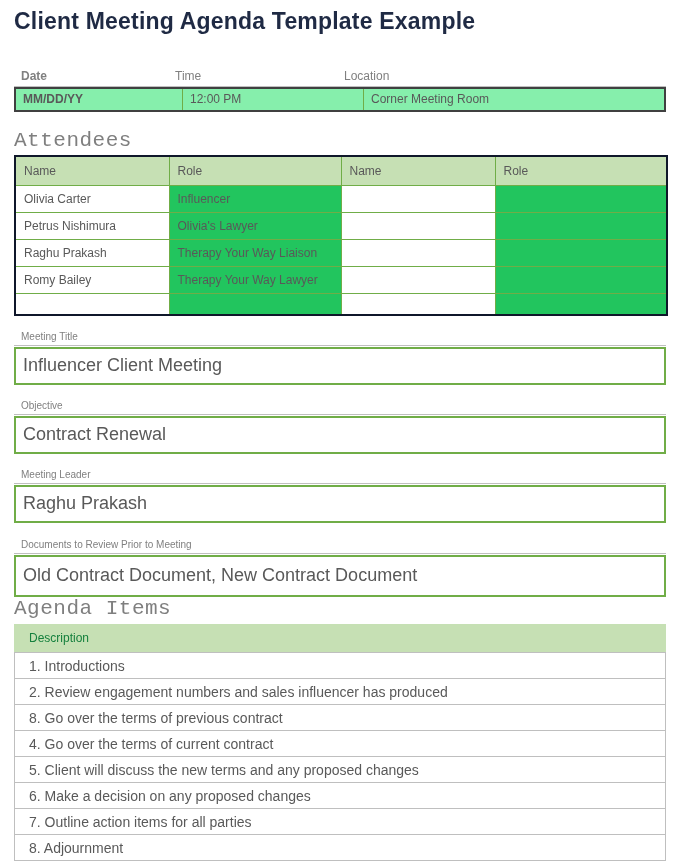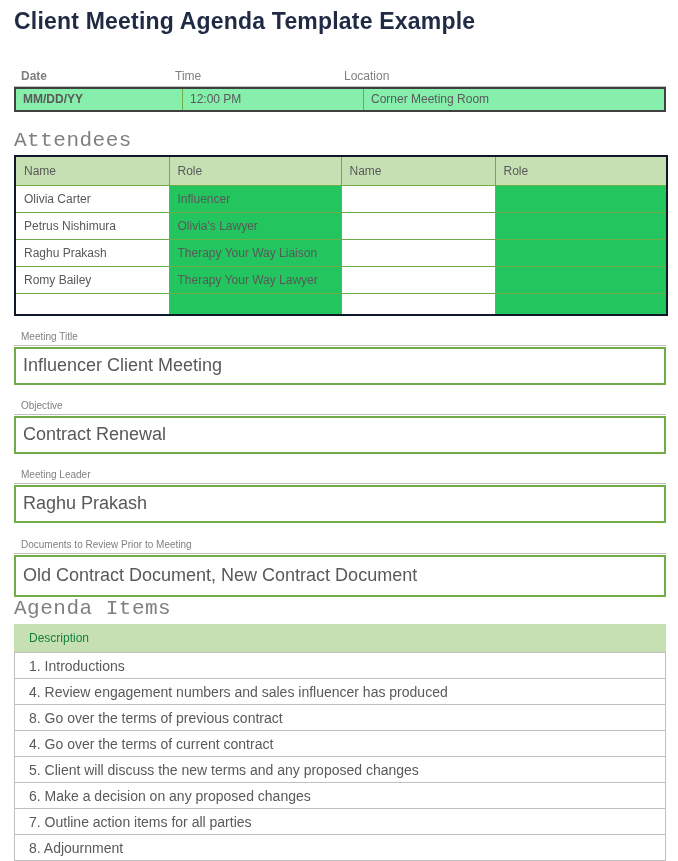--- a/index.html
+++ b/index.html
@@ -201,21 +201,21 @@
     <div class="field-label">Documents to Review Prior to Meeting</div>
     <div class="field-box">Old Contract Document, New Contract Document</div>
   </div>
 
   <div class="section-heading agenda-heading">Agenda Items</div>
 
   <div class="agenda-table">
     <div class="agenda-header">Description</div>
     <div class="agenda-rows">
       <div class="agenda-row">1. Introductions</div>
-      <div class="agenda-row">4. Review engagement numbers and sales influencer has produced</div>
+      <div class="agenda-row">2. Review engagement numbers and sales influencer has produced</div>
       <div class="agenda-row">8. Go over the terms of previous contract</div>
       <div class="agenda-row">4. Go over the terms of current contract</div>
       <div class="agenda-row">5. Client will discuss the new terms and any proposed changes</div>
       <div class="agenda-row">6. Make a decision on any proposed changes</div>
       <div class="agenda-row">7. Outline action items for all parties</div>
       <div class="agenda-row">8. Adjournment</div>
       <div class="agenda-row empty"></div>
     </div>
   </div>
 

